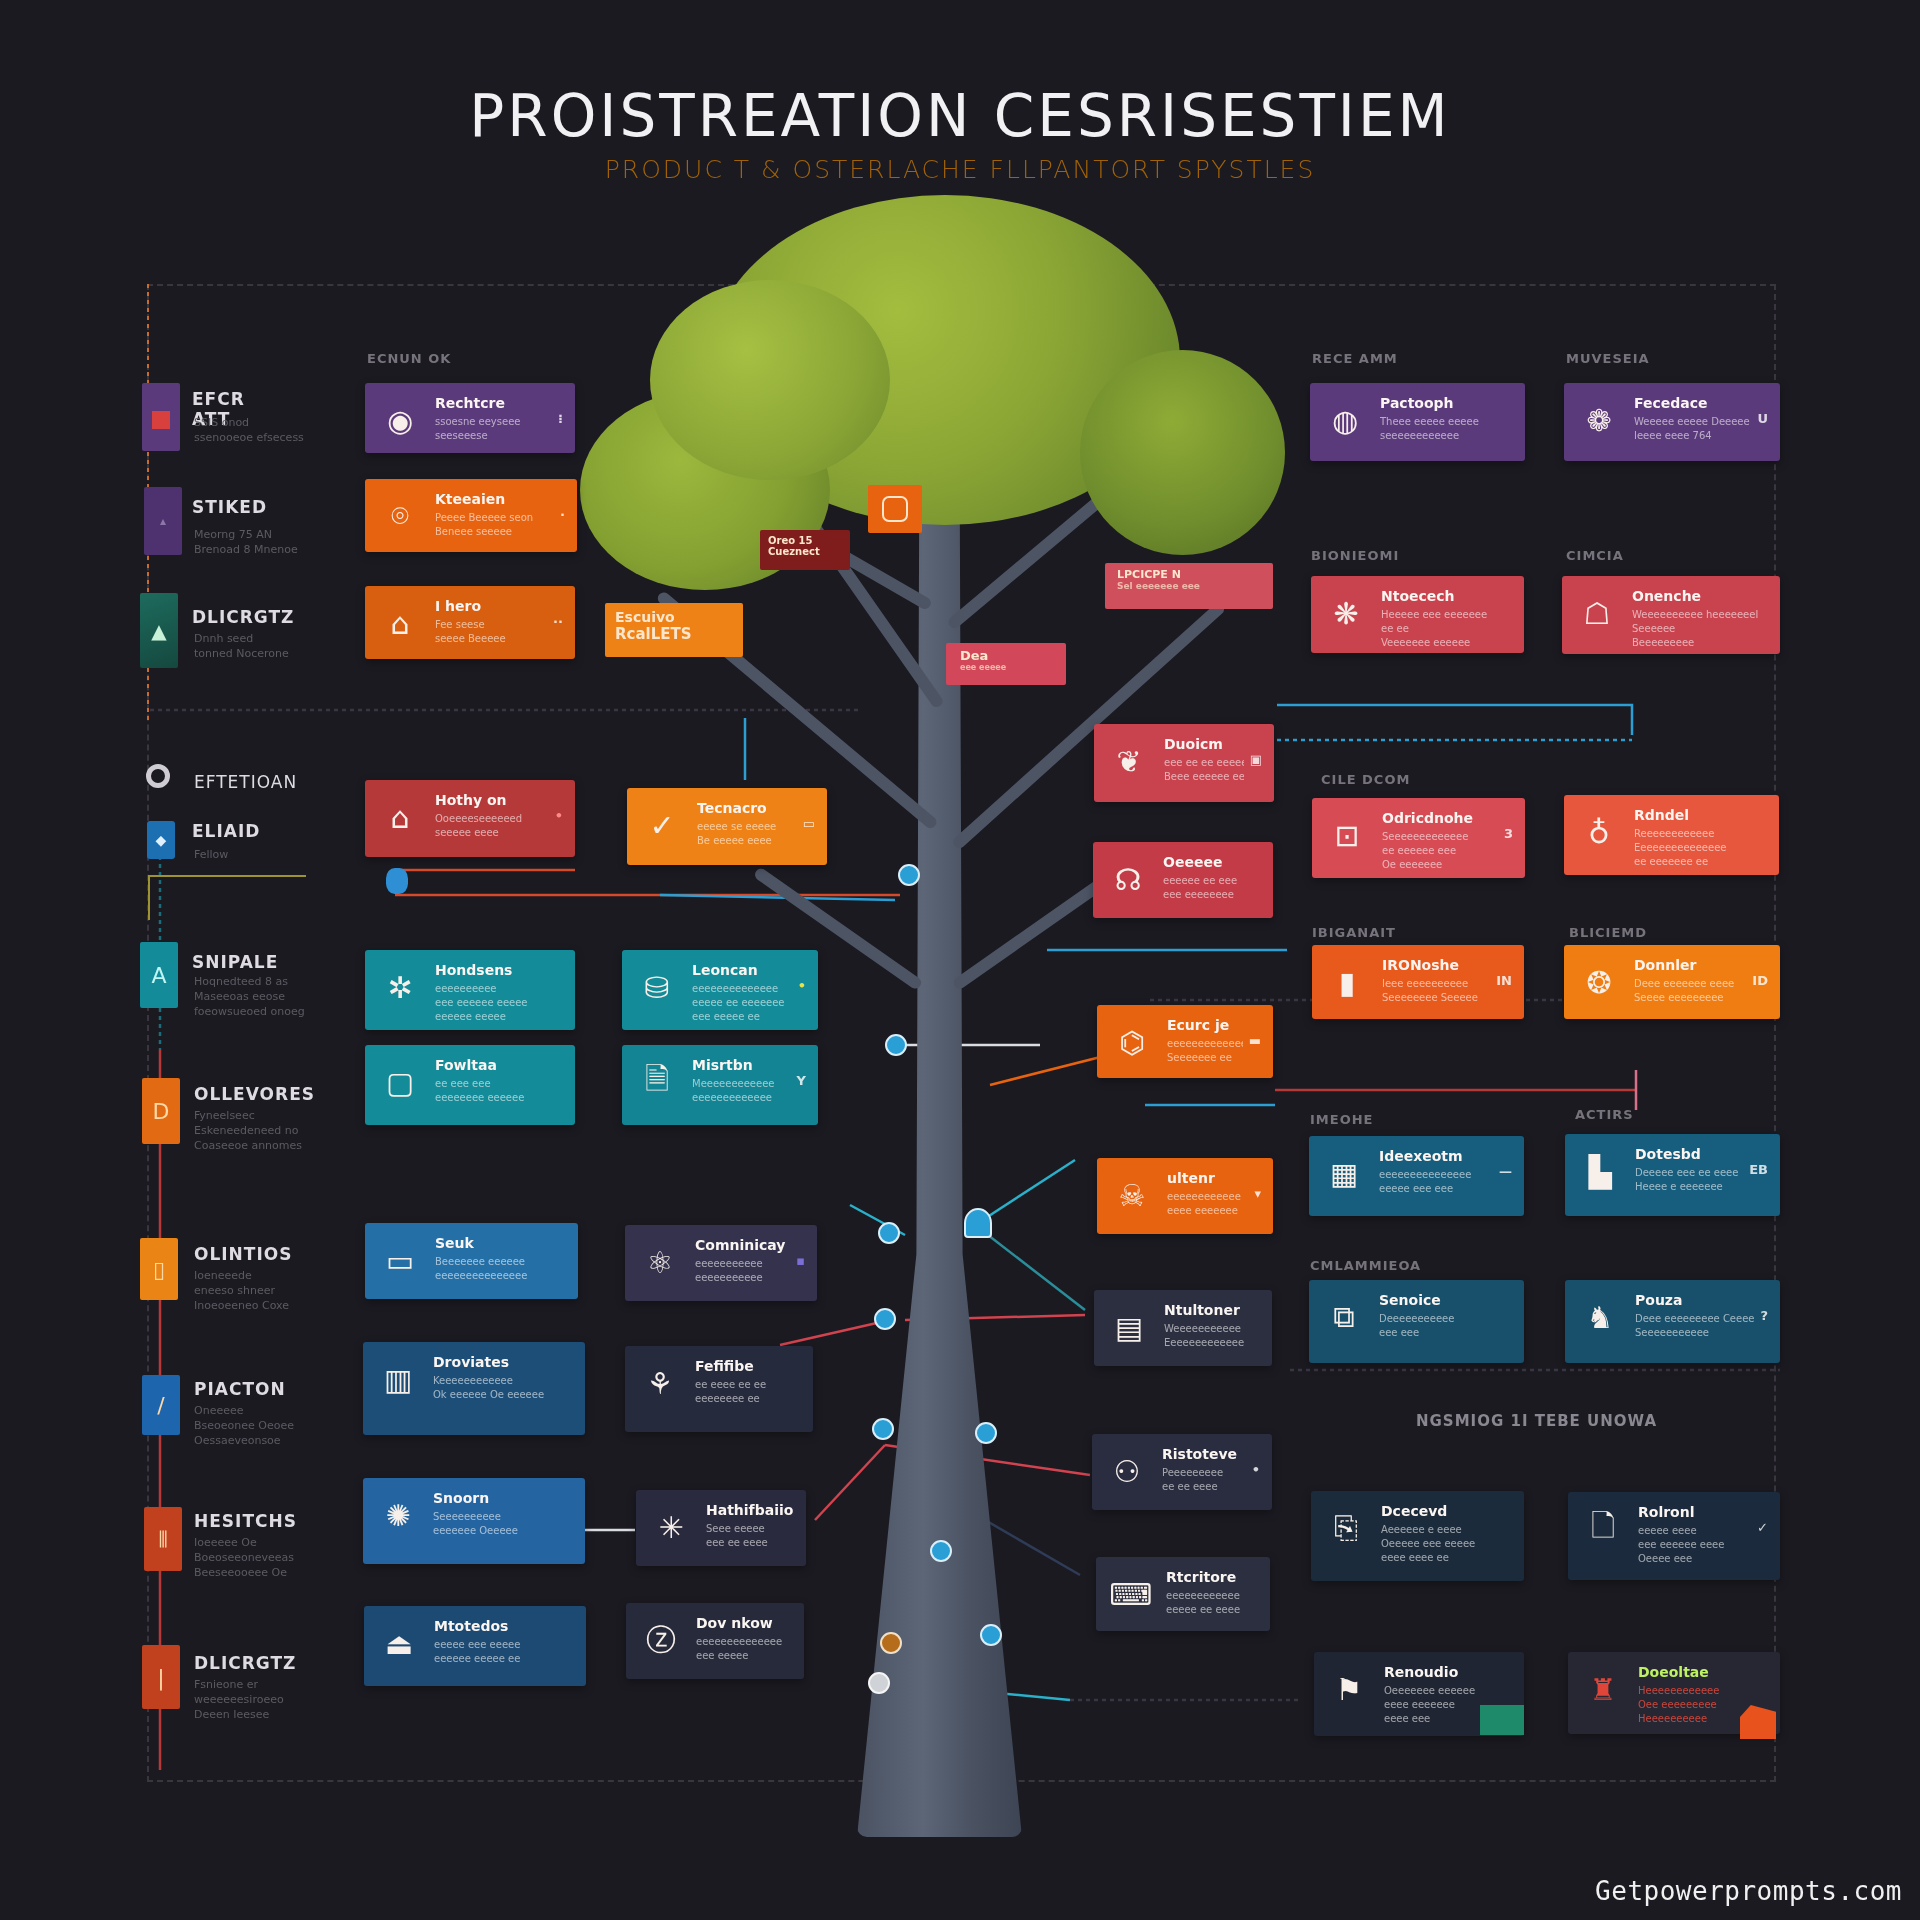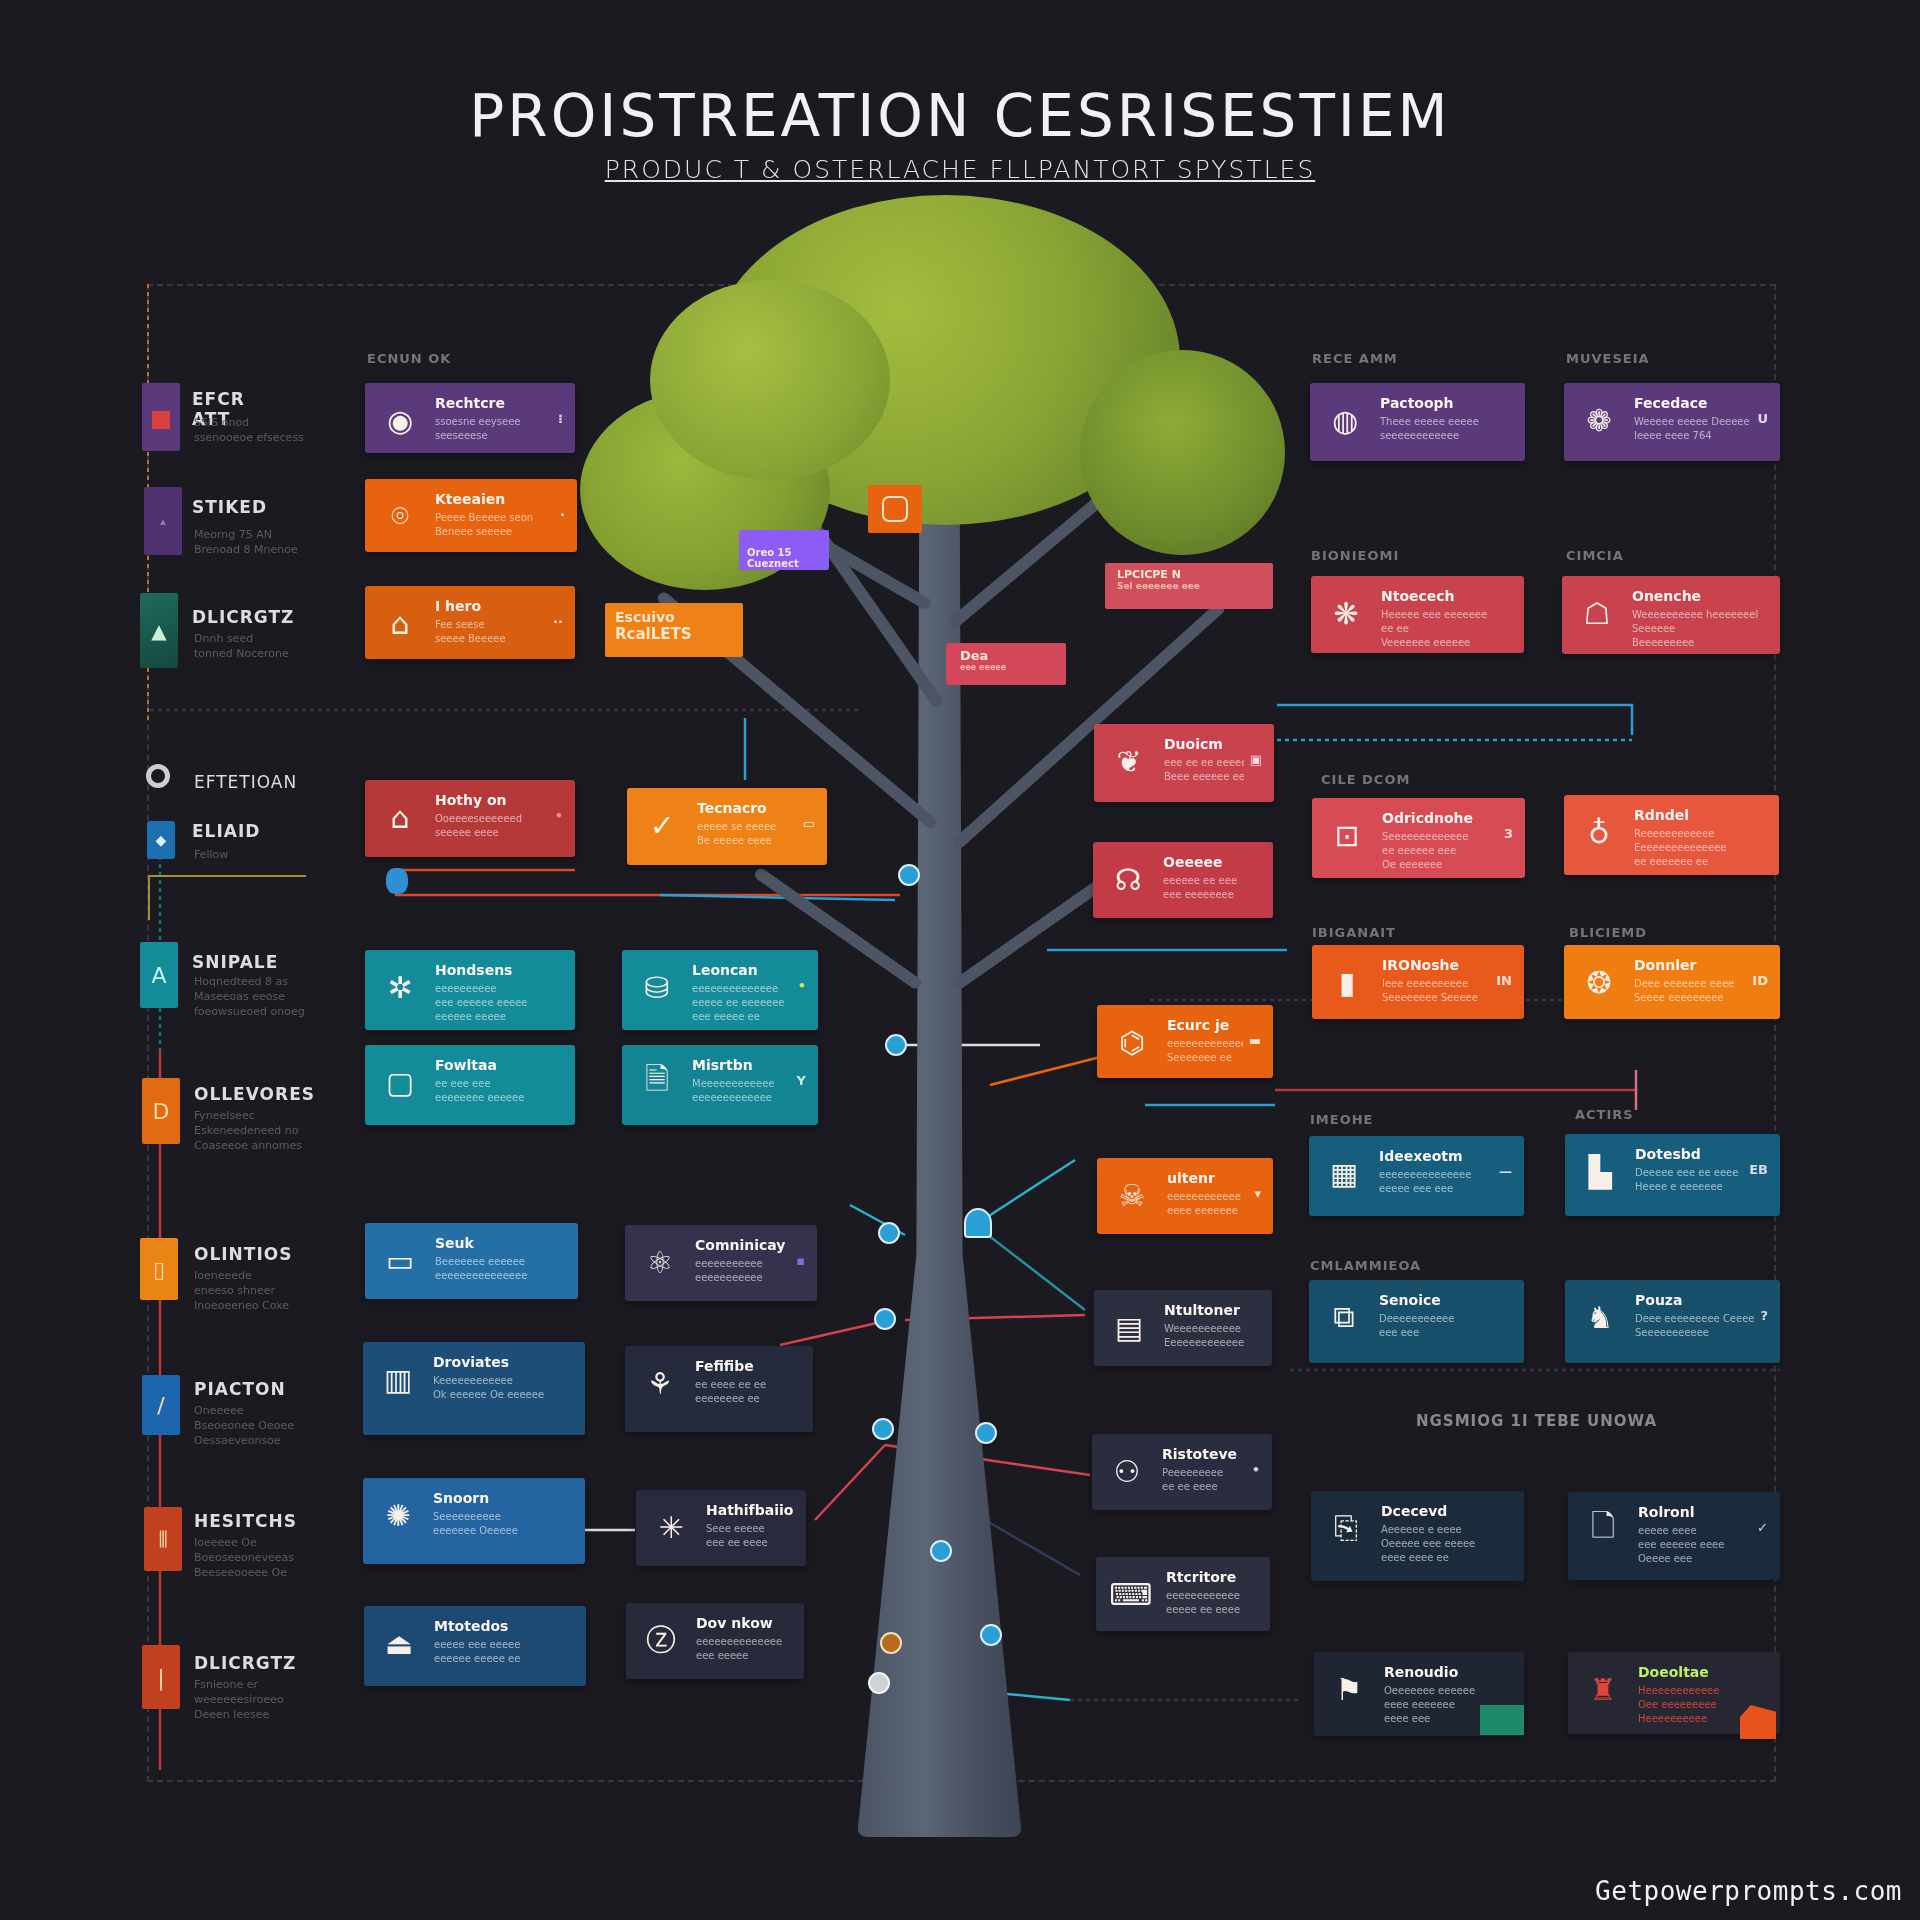--- a/index.html
+++ b/index.html
@@ -1,19 +1,19 @@
 <!DOCTYPE html>
 <html><head>
 <meta charset="utf-8">
 <style>
   html,body{margin:0;padding:0;}
   body{width:1920px;height:1920px;background:#1b1a21;position:relative;overflow:hidden;font-family:"DejaVu Sans",sans-serif;color:#e8e6ea;}
   .abs{position:absolute;}
   .title{left:0;width:1920px;top:82px;text-align:center;font-family:"DejaVu Sans",sans-serif;font-size:58px;letter-spacing:3px;color:#f1f0f3;font-weight:400;}
-  .subtitle{left:0;width:1920px;top:155px;text-align:center;font-size:25px;letter-spacing:2px;color:#e5e5e5;font-weight:300;text-decoration:underline;}
+  .subtitle{left:0;width:1920px;top:155px;text-align:center;font-size:25px;letter-spacing:2px;color:#a16207;font-weight:300;}
   .frame{left:147px;top:284px;width:1629px;height:1498px;border:2px dashed #3a3640;box-sizing:border-box;}
   .frame-accent{left:147px;top:284px;width:2px;height:440px;background:repeating-linear-gradient(#c66c2c 0 4px,transparent 4px 8px);}
   
   .canopy{border-radius:50%;}
   .trunk{left:857px;top:380px;width:165px;height:1457px;background:linear-gradient(90deg,#4b5363 0%,#5c6676 40%,#4a5262 70%,#3d4453 100%);clip-path:polygon(38% 0,62% 0,64% 60%,100% 100%,0 100%,36% 60%);border-radius:0 0 10px 10px;}
   .branch{background:#4d5565;height:12px;border-radius:6px;transform-origin:left center;}
   .node{width:22px;height:22px;border-radius:50%;background:#2a9fd6;border:2px solid #d9eef8;box-sizing:border-box;}
   
   .lc-icon{width:38px;height:68px;border-radius:2px;display:flex;align-items:center;justify-content:center;font-size:22px;color:#ffd9a8;}
   .lc-title{font-size:17px;font-weight:bold;color:#dedbe2;letter-spacing:1px;}
@@ -102,21 +102,21 @@
   <div class="abs node" style="left:980px;top:1624px;"></div>
   <div class="abs node" style="left:880px;top:1632px;background:#b56d1c;border-color:#f1e0c8;"></div>
   <div class="abs node" style="left:868px;top:1672px;background:#cfd3d8;border-color:#f5f5f5;"></div>
   <div class="abs node" style="left:386px;top:868px;width:22px;height:26px;border-radius:40%;background:#2f8fd4;border:none;"></div>
 </div>
 
 <div class="abs tag" style="left:605px;top:603px;width:138px;height:54px;background:#ef8216;">
   <div style="font-size:14px;">Escuivo</div>
   <div style="font-size:15px;">RcalLETS</div>
 </div>
-<div class="abs tag" style="left:739px;top:530px;width:90px;height:40px;background:#8b5cf6;font-size:10px;padding:17px 8px;">
+<div class="abs tag" style="left:760px;top:530px;width:90px;height:40px;background:#7f1d1d;font-size:10px;padding:5px 8px;">
   <div style="font-size:10px;">Oreo 15</div>
   <div style="font-size:10px;">Cueznect</div>
 </div>
 <div class="abs tag" style="left:868px;top:485px;width:54px;height:48px;background:#e8630f;display:flex;align-items:center;justify-content:center;">
   <span style="width:22px;height:22px;border:2px solid #fde6cc;border-radius:7px;display:inline-block;"></span>
 </div>
 <div class="abs tag" style="left:1105px;top:563px;width:168px;height:46px;background:#cf4f5c;padding:5px 12px;">
   <div style="font-size:11px;">LPCICPE N</div>
   <div style="font-size:9px;opacity:.7;">Sel eeeeeee eee</div>
 </div>

